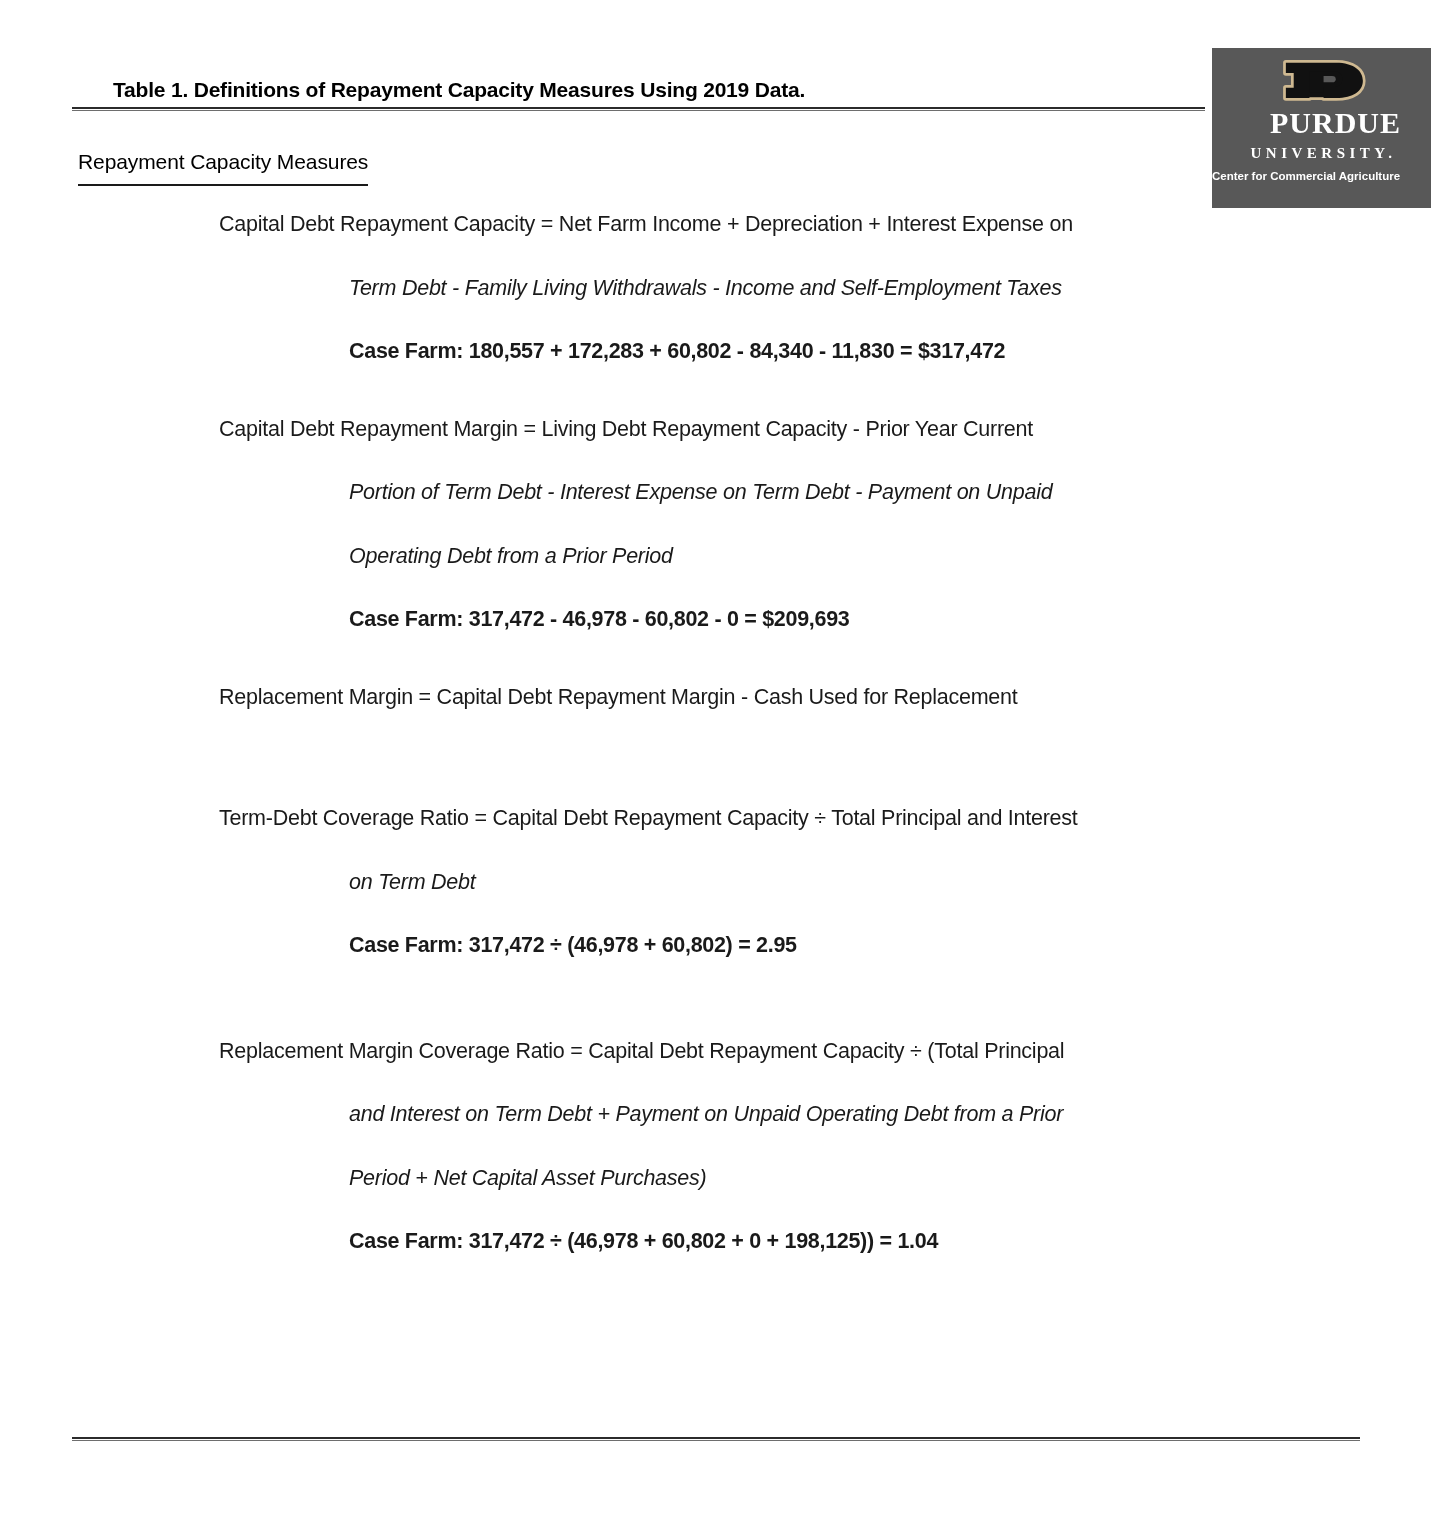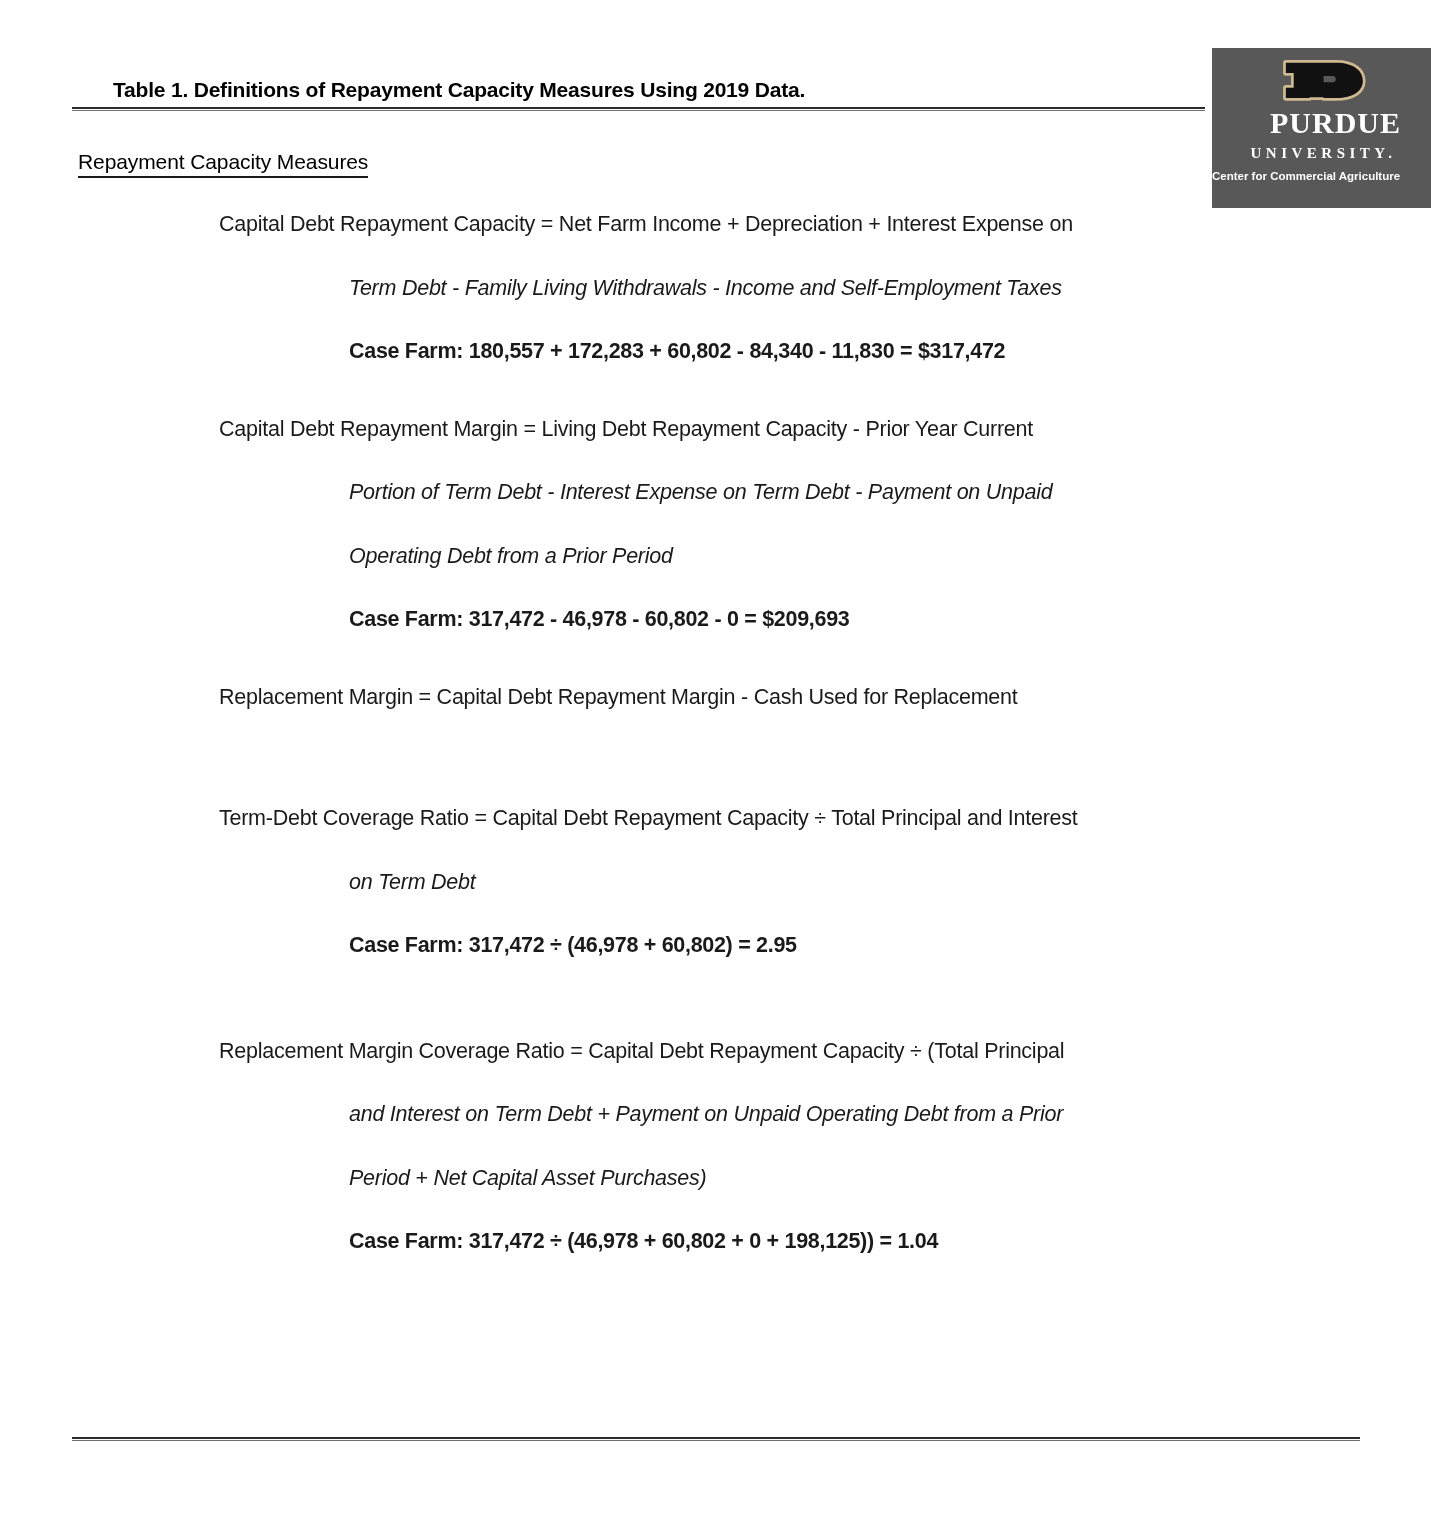--- a/index.html
+++ b/index.html
@@ -100,21 +100,21 @@
   }
 
   
   #section-heading {
     position: absolute;
     left: 78px;
     top: 150px;
     font-size: 21px;
     letter-spacing: -0.1px;
     border-bottom: 2px solid #1a1a1a;
-    padding-bottom: 2px;
+    padding-bottom: 10px;
     display: inline-block;
     white-space: nowrap;
   }
 
   
   #measures {
     position: absolute;
     left: 0;
     top: 214px;
     width: 1431px;

